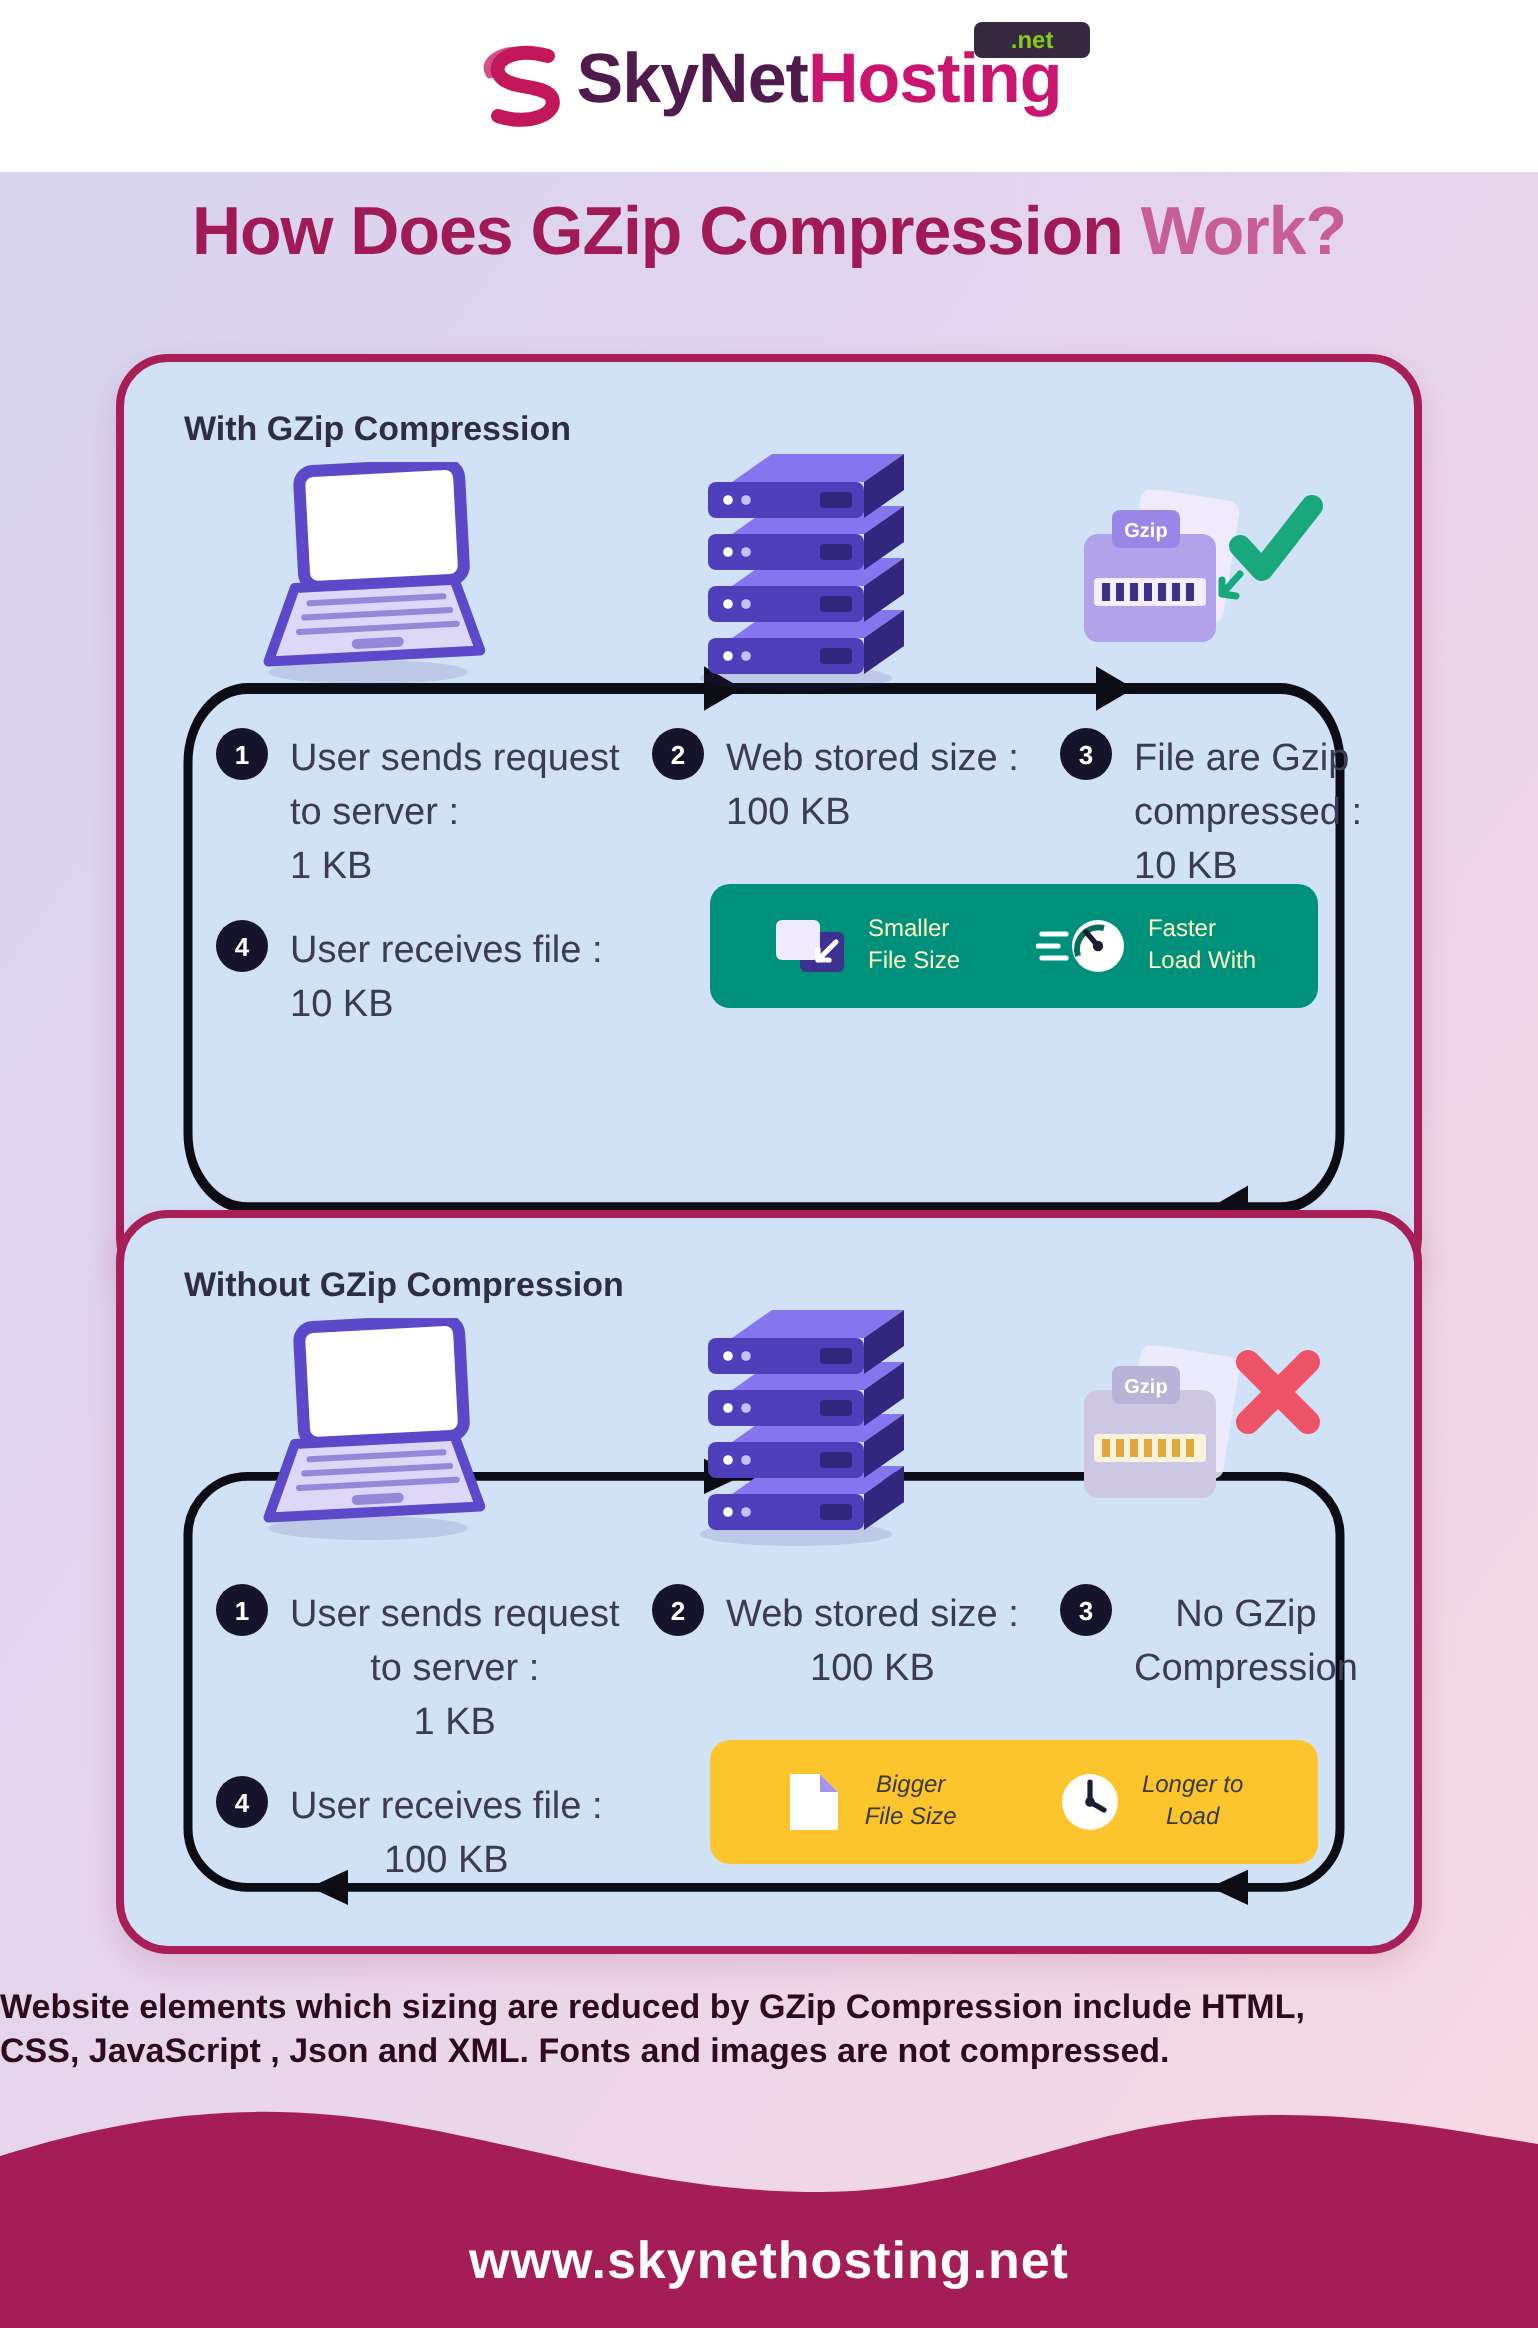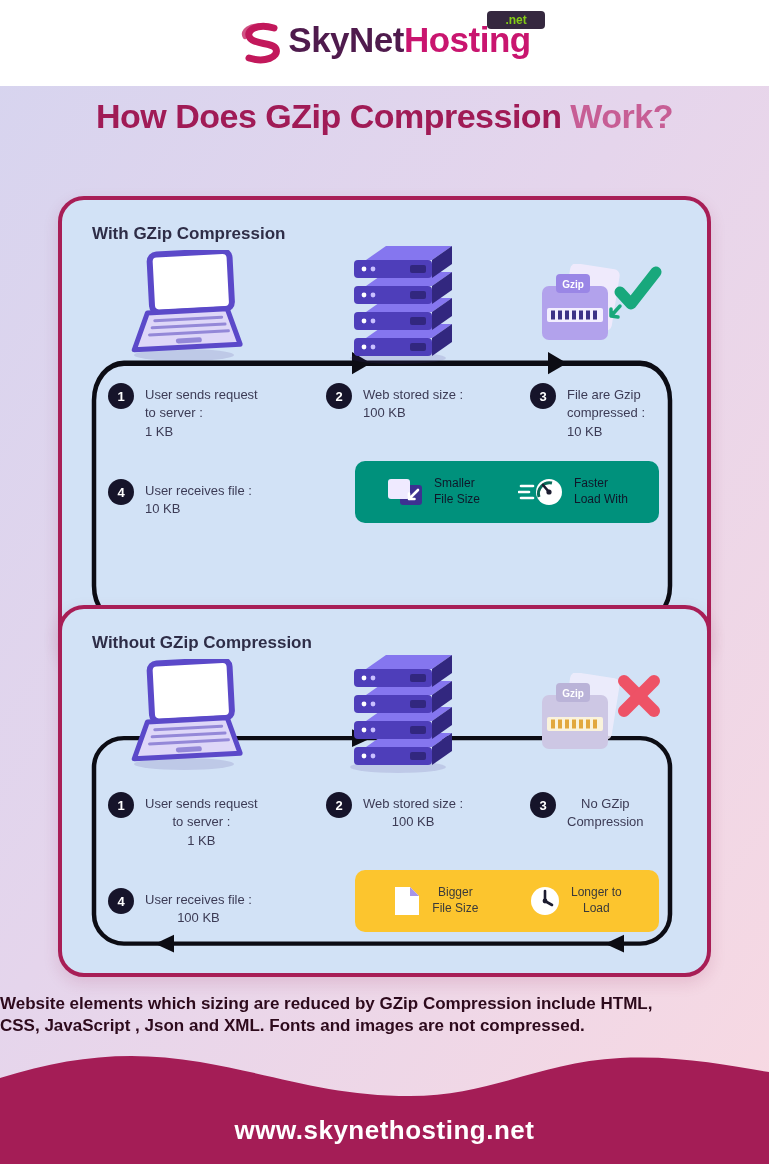--- a/index.html
+++ b/index.html
@@ -20,47 +20,47 @@
 
   .main-title { position:absolute; top:97px; left:0; width:100%; text-align:center;
                 font-size:34px; font-weight:bold; letter-spacing:-0.5px; }
   .title-main { color:#a01b56;text-align:center; }
   .title-accent { color:#c75e95;margin-top:32px; }
 
   
   .panel { position:absolute; left:58px; width:653px; background:#d2e2f6;
            border:4px solid #a81e56; border-radius:26px;
            box-shadow:0 6px 16px rgba(140,20,70,.14); }
-  .panel-1 { top:196px; height:468px;text-decoration:underline; }
+  .panel-1 { top:177px; height:468px;text-decoration:underline; }
   .panel-2 { top:605px; height:372px;text-align:center; }
   .panel-title { position:absolute; left:30px; top:24px; font-size:17px; font-weight:bold; color:#2e2d47; }
 
   .flow-svg { position:absolute; left:0; top:0; width:100%; height:100%; }
 
   .icon { position:absolute; }
   .icon-laptop { left:60px; top:50px; }
   .icon-server { left:286px; top:44px; }
   .icon-file   { left:468px; top:64px; }
 
   .step { position:absolute; display:flex; align-items:flex-start; gap:11px; }
   .step-num { width:26px; height:26px; border-radius:50%; background:#16142a; color:#fff;
               font-size:13px; font-weight:bold; display:flex; align-items:center;
               justify-content:center; flex:0 0 26px; }
-  .step-text { font-size:13px; color:#3c3b55; line-height:1.42; white-space:pre-line; padding-top:3px; }
+  .step-text { font-size:19px; color:#3c3b55; line-height:1.42; white-space:pre-line; padding-top:3px; }
   .step-1 { left:46px;  top:183px; width:210px; }
   .step-2 { left:264px; top:183px; width:190px; }
   .step-3 { left:468px; top:183px; width:170px; }
   .step-4 { left:46px;  top:279px; width:230px; }
 
   .benefits { position:absolute; left:293px; top:261px; width:304px; height:62px;
               border-radius:10px; display:flex; align-items:center;
               justify-content:space-around; padding:0 12px; }
   .benefits-green { background:#00917c; }
-  .benefits-green .benefit-label { color:#0f172a; }
-  .benefits-yellow { background:#fcc52e; }
+  .benefits-green .benefit-label { color:#fef9c3; }
+  .benefits-yellow { background:#fcc52e;font-style:italic; }
   .benefits-yellow .benefit-label { color:#3a3a3a; }
   .benefit { display:flex; align-items:center; gap:10px; }
   .benefit-icon { display:flex; }
   .benefit-label { font-size:12px; line-height:1.3; white-space:pre-line; }
 
   .note { position:absolute; top:993px; left:0; width:100%; text-align:left;
           font-size:17px; font-weight:bold; color:#2d0a1c; line-height:1.32; white-space:pre-line; }
 
   .wave-footer { position:absolute; left:0; bottom:0; width:769px; height:122px; }
   .footer-url { position:absolute; left:0; bottom:18px; width:100%; text-align:center;

